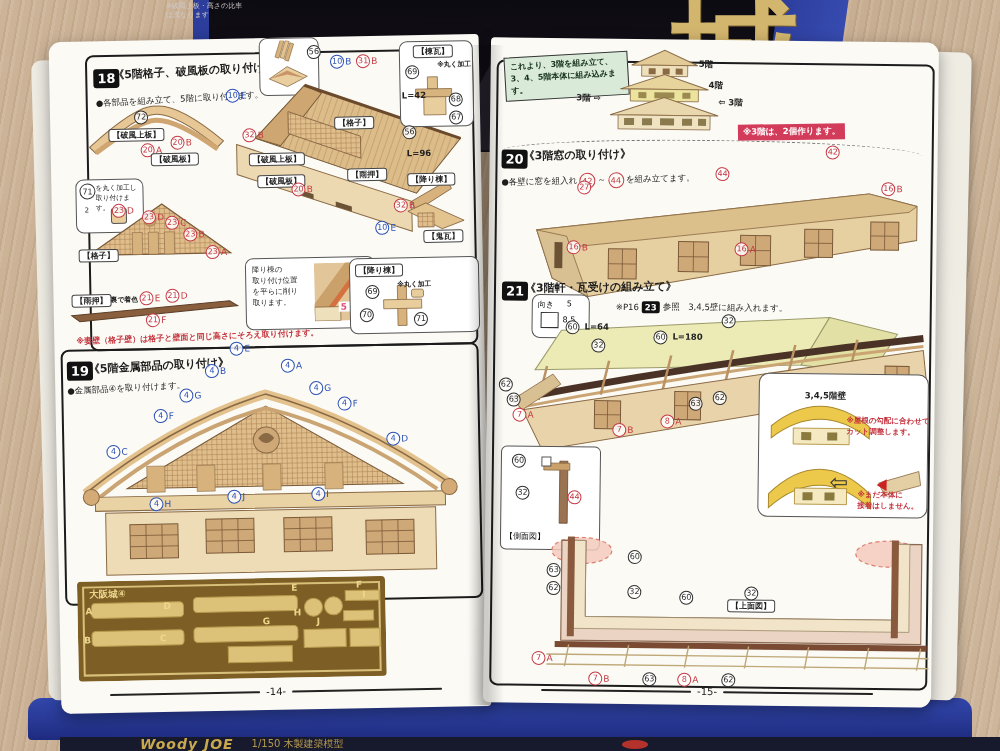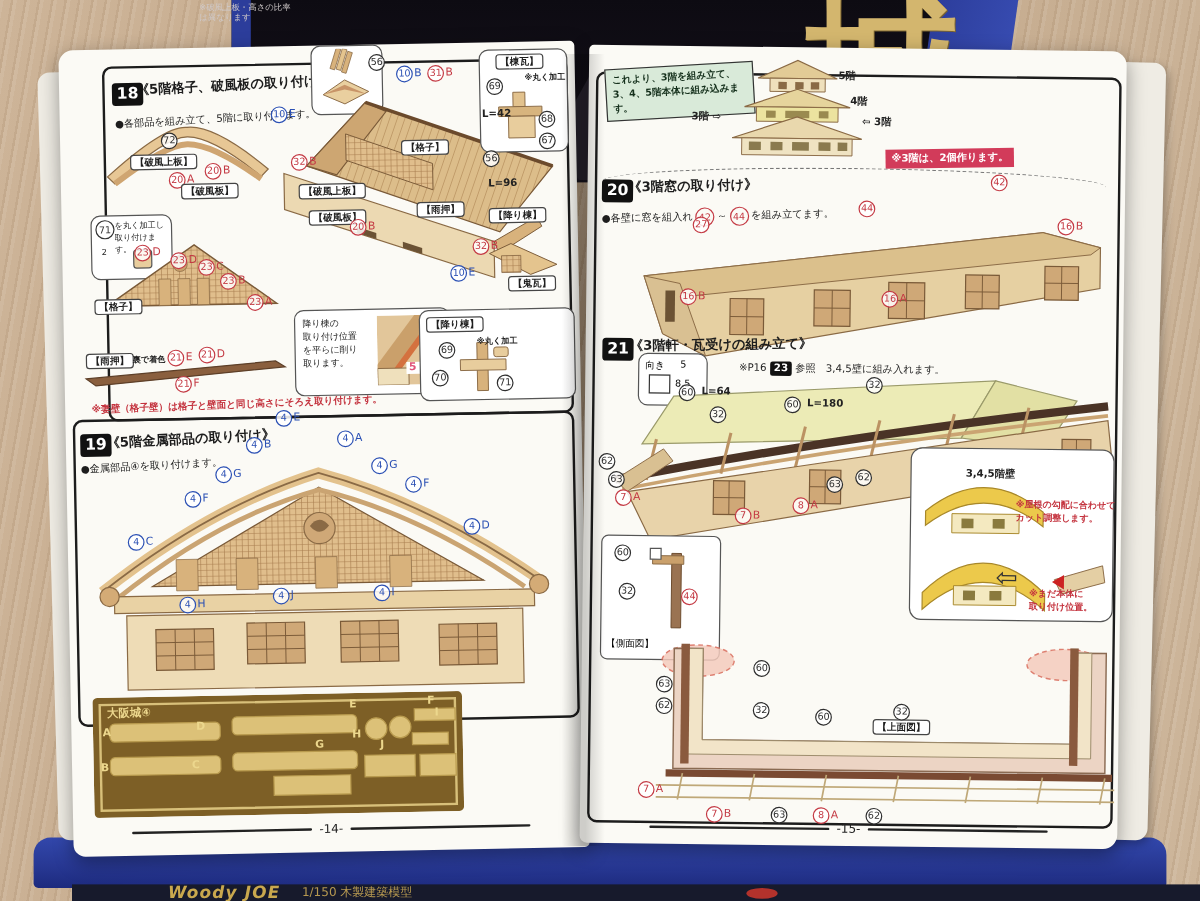--- a/index.html
+++ b/index.html
@@ -491,21 +491,21 @@
     </svg>
     <svg class="abs" style="left:116px;top:86px" width="48" height="40">
       <polygon points="4,22 44,10 46,24 10,34" fill="#e4cfa4" stroke="#8a6a45" stroke-width=".8"></polygon>
       <polygon points="2,24 12,18 12,30" fill="#cc2222"></polygon>
     </svg>
   </div>
   <div class="smallred" style="left:360px;top:374px;z-index:6">※屋根の勾配に合わせて
 カット調整します。</div>
   <span class="bigarrow" style="left:344px;top:430px;z-index:6">⇦</span>
   <div class="smallred" style="left:372px;top:448px;z-index:6">※まだ本体に
-取り付け位置。</div>
+接着はしません。</div>
 
   <svg class="abs" style="left:55px;top:498px" width="390" height="150">
     <ellipse cx="42" cy="14" rx="30" ry="13" fill="#f4cabc" stroke="#d86a5a" stroke-width="1.2" stroke-dasharray="4 3" opacity=".85"></ellipse>
     <ellipse cx="348" cy="14" rx="32" ry="13" fill="#f4cabc" stroke="#d86a5a" stroke-width="1.2" stroke-dasharray="4 3" opacity=".85"></ellipse>
     <path d="M22,4 L22,104 L382,104 L382,4 L358,4 L358,80 L46,80 L46,4 Z" fill="#ecd4c4" stroke="#8a6a52" stroke-width="1.2"></path>
     <path d="M34,4 L34,92 L370,92 L370,4 L358,4 L358,80 L46,80 L46,4 Z" fill="#f2e4c8" stroke="#9a8a6a" stroke-width=".8"></path>
     <rect x="28" y="0" width="7" height="100" fill="#8a5a3e"></rect>
     <rect x="352" y="0" width="7" height="98" fill="#8a5a3e"></rect>
     <path d="M16,108 L388,108" stroke="#7a4a32" stroke-width="6"></path>
     <g stroke="#bfa878" stroke-width="1.4" fill="none">

